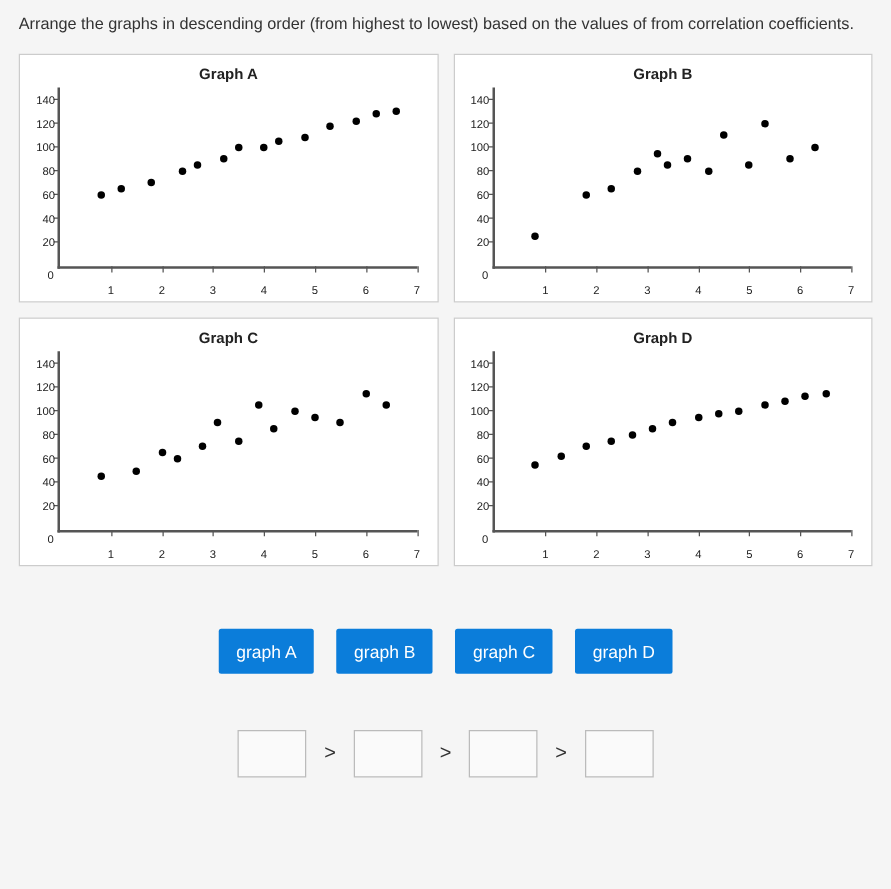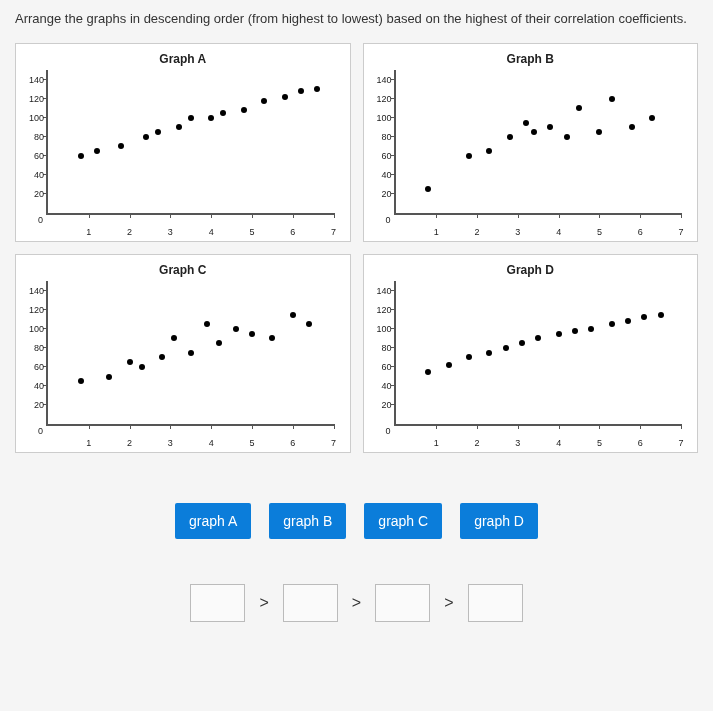--- a/index.html
+++ b/index.html
@@ -111,21 +111,21 @@
     .gt {
       font-size: 16px;
       color: #333;
     }
     .tick-y { position: absolute; left: -5px; width: 5px; height: 1px; background: #555; }
     .tick-x { position: absolute; bottom: -5px; width: 1px; height: 5px; background: #555; }
   </style>
 </head>
 <body>
 
-<div class="instruction">Arrange the graphs in descending order (from highest to lowest) based on the highest of their correlation coefficients.</div>
+<div class="instruction">Arrange the graphs in descending order (from highest to lowest) based on the values of from correlation coefficients.</div>
 
 <div class="graphs-container">
 
   <div class="graph-card">
     <div class="graph-title">Graph A</div>
     <div class="plot">
       <span class="origin">0</span>
     <div class="tick-y" style="bottom: 13.3333%;"></div>
         <div class="tick-y" style="bottom: 26.6667%;"></div>
         <div class="tick-y" style="bottom: 40%;"></div>

